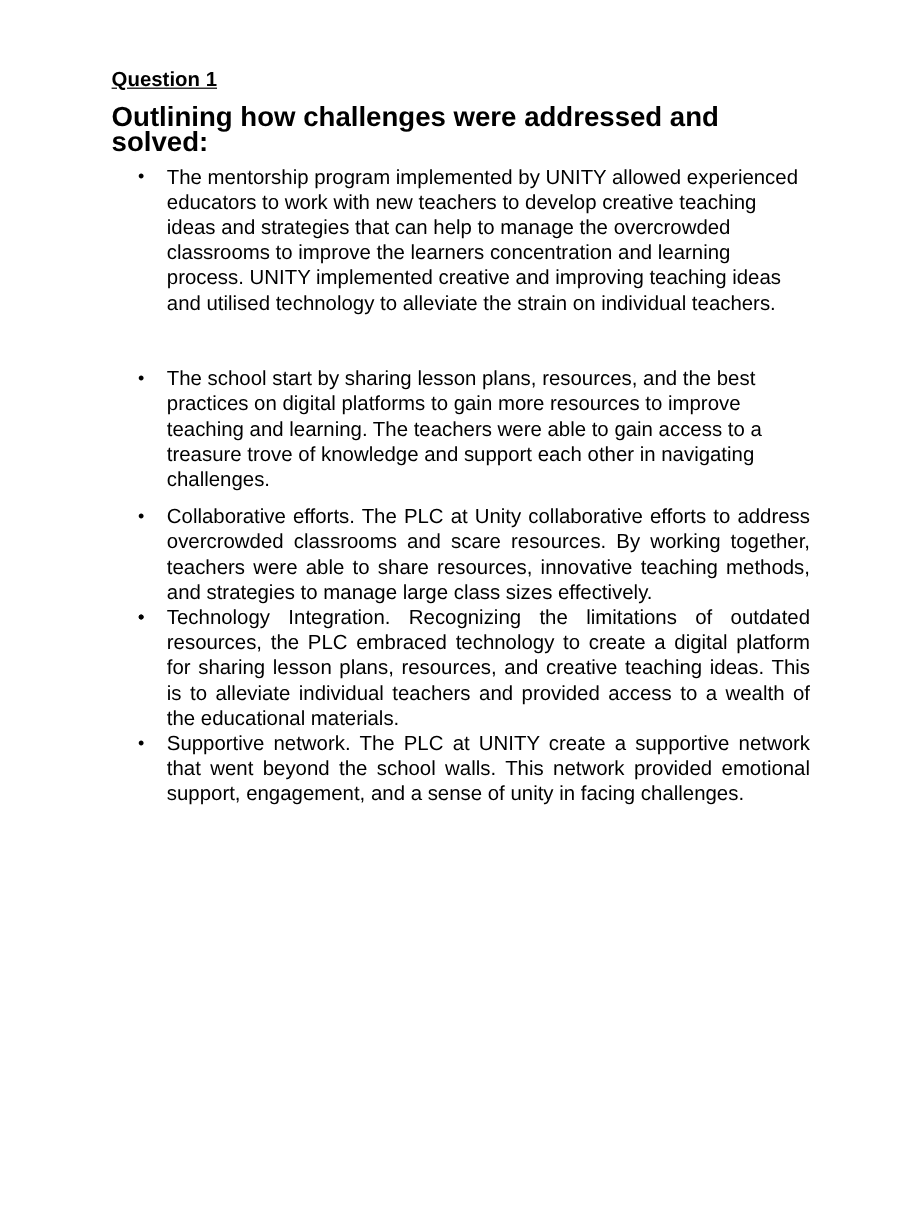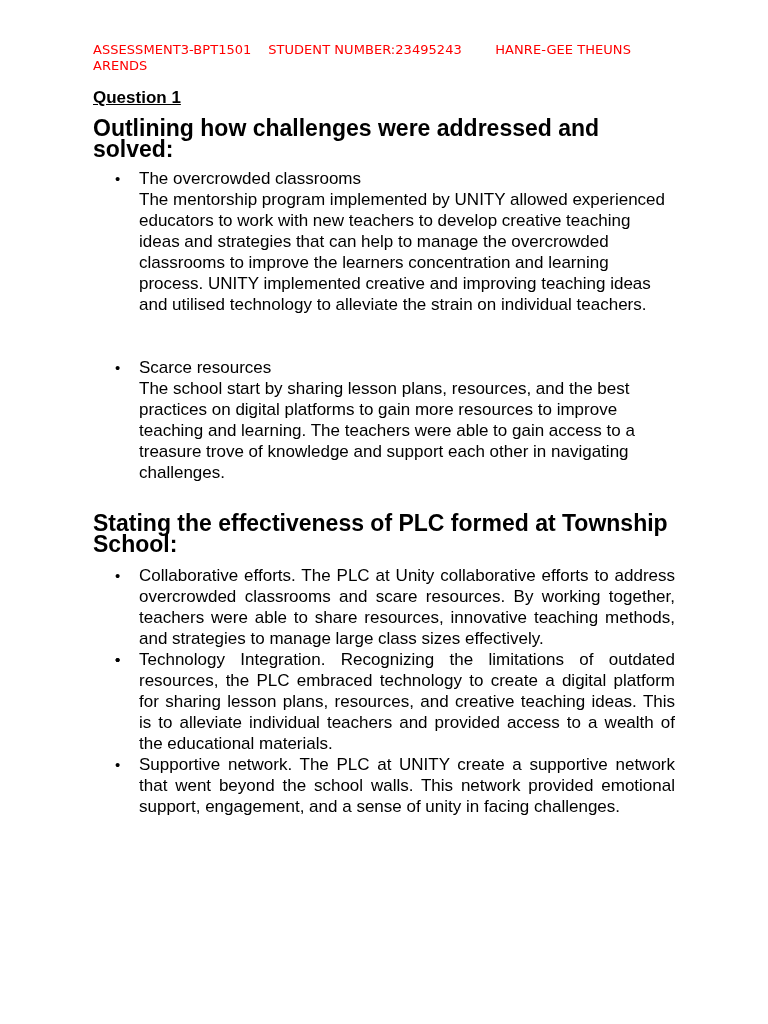--- a/index.html
+++ b/index.html
@@ -76,40 +76,36 @@
     }
     .item-title, .item-body {
       display: block;
     }
   </style>
 </head>
 <body>
 
 <div class="page">
 
-  <p class="header-line">ASSESSMENT3-BPT1501    STUDENT NUMBER:23495243        HANRE-GEE THEUNS ARENDS</p>
 
   <div class="question-title">Question 1</div>
 
   <div class="section-heading">Outlining how challenges were addressed and solved:</div>
 
   <ul class="bullets first-list">
     <li>
       <span class="bullet">•</span>
-      <span class="item-title">The overcrowded classrooms</span>
       <span class="item-body">The mentorship program implemented by UNITY allowed experienced educators to work with new teachers to develop creative teaching ideas and strategies that can help to manage the overcrowded classrooms to improve the learners concentration and learning process. UNITY implemented creative and improving teaching ideas and utilised technology to alleviate the strain on individual teachers.</span>
     </li>
     <li class="spaced">
       <span class="bullet">•</span>
-      <span class="item-title">Scarce resources</span>
       <span class="item-body">The school start by sharing lesson plans, resources, and the best practices on digital platforms to gain more resources to improve teaching and learning. The teachers were able to gain access to a treasure trove of knowledge and support each other in navigating challenges.</span>
     </li>
   </ul>
 
-  <div class="section-heading second">Stating the effectiveness of PLC formed at Township School:</div>
 
   <ul class="bullets second-list">
     <li>
       <span class="bullet">•</span>
       <span>Collaborative efforts. The PLC at Unity collaborative efforts to address overcrowded classrooms and scare resources. By working together, teachers were able to share resources, innovative teaching methods, and strategies to manage large class sizes effectively.</span>
     </li>
     <li>
       <span class="bullet">•</span>
     </li>
     <li>

